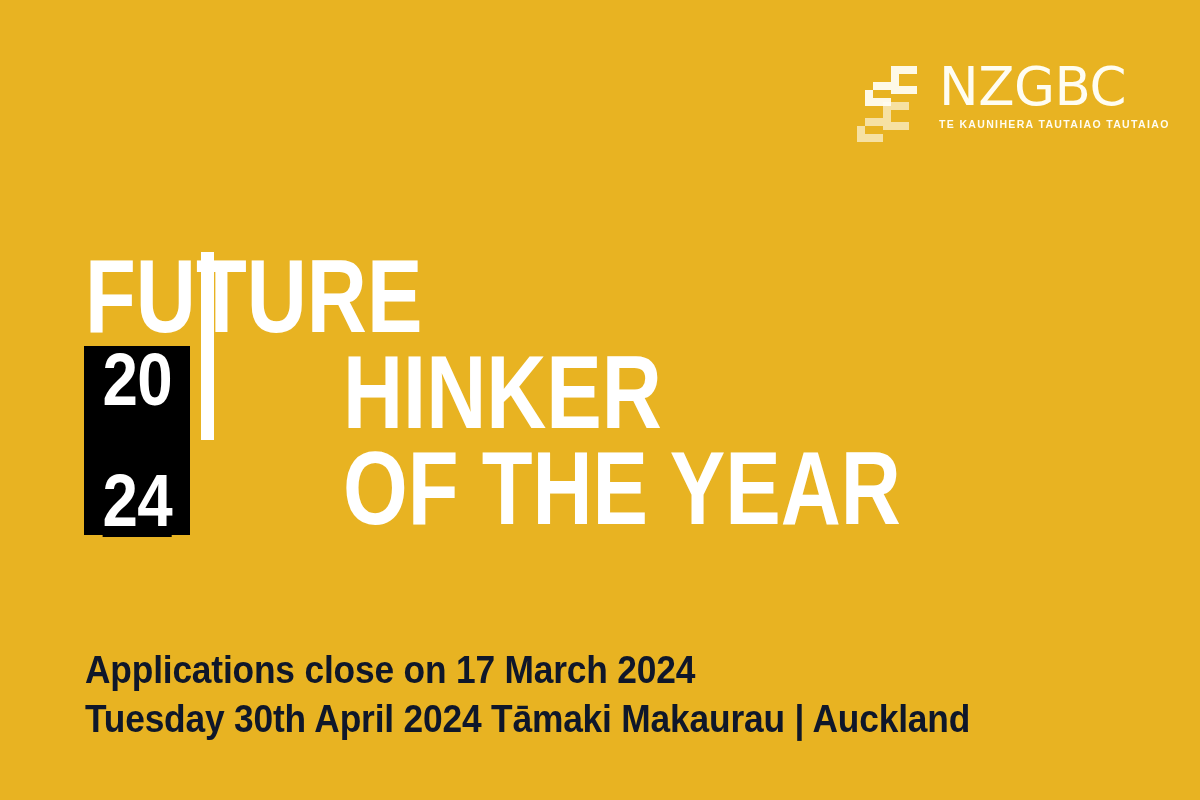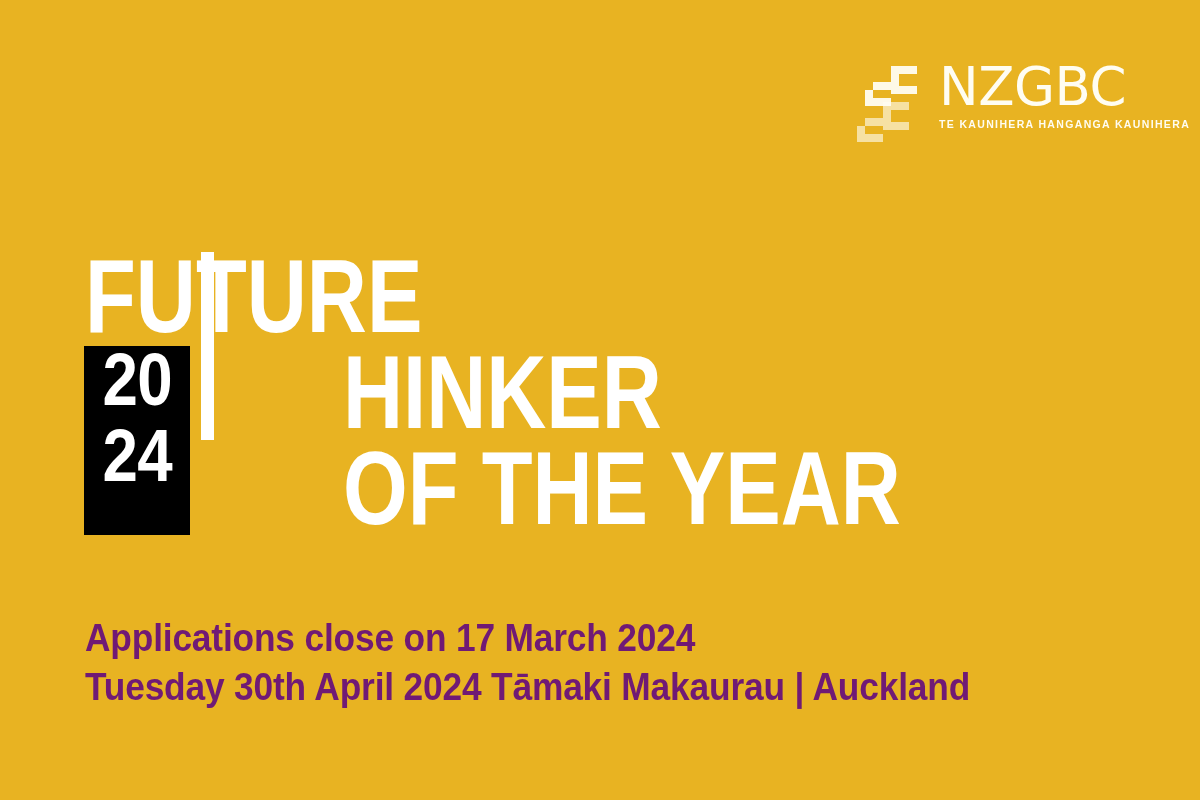--- a/index.html
+++ b/index.html
@@ -93,41 +93,41 @@
   
   .year-badge {
     position: absolute;
     left: 84px;
     top: 346px;
     width: 106px;
     height: 189px;
     background: #000000;
     display: flex;
     flex-direction: column;
-    justify-content: flex-start;
+    justify-content: space-between;
     align-items: center;
     text-decoration: underline;
   }
   .year-line {
     color: #FFFFFF;
     font-family: "Liberation Sans", sans-serif;
     font-weight: 700;
     font-size: 74px;
     line-height: 0.92;
     letter-spacing: -1px;
     transform: scaleX(0.86);
   }
   .year-line.y-top { margin-bottom: 8px; }
 
   
   .details {
     position: absolute;
     left: 85px;
-    top: 614px;
-    color: #701a75;
+    top: 646px;
+    color: #0f172a;
   }
   .detail-line {
     font-family: "Liberation Sans", sans-serif;
     font-weight: 700;
     font-size: 38px;
     line-height: 1.28;
     letter-spacing: -0.2px;
     white-space: nowrap;
     transform: scaleX(0.93);
     transform-origin: left center;
@@ -142,21 +142,21 @@
     <span class="logo-mark">
       <svg viewBox="0 0 62 78" width="62" height="78" aria-hidden="true">
 
         <path d="M34 2 H60 V10 H42 V22 H60 V30 H34 V18 H16 V34 H34 V42 H8 V26 H34 Z" fill="#FFFDF2" opacity="0.95"></path>
 
         <path d="M26 38 H52 V46 H34 V58 H52 V66 H26 V54 H8 V70 H26 V78 H0 V62 H26 Z" fill="#FFFDF2" opacity="0.62"></path>
       </svg>
     </span>
     <span class="logo-text-col">
       <span class="logo-wordmark">NZGBC</span>
-      <span class="logo-tagline">TE KAUNIHERA HANGANGA KAUNIHERA</span>
+      <span class="logo-tagline">TE KAUNIHERA TAUTAIAO TAUTAIAO</span>
     </span>
   </div>
 
   <div class="headline">
     <span class="hl-line hl-future">FUTURE</span>
     <span class="hl-line hl-hinker">HINKER</span>
     <span class="hl-line hl-oftheyear">OF THE YEAR</span>
   </div>
 
   <div class="t-stem"></div>

